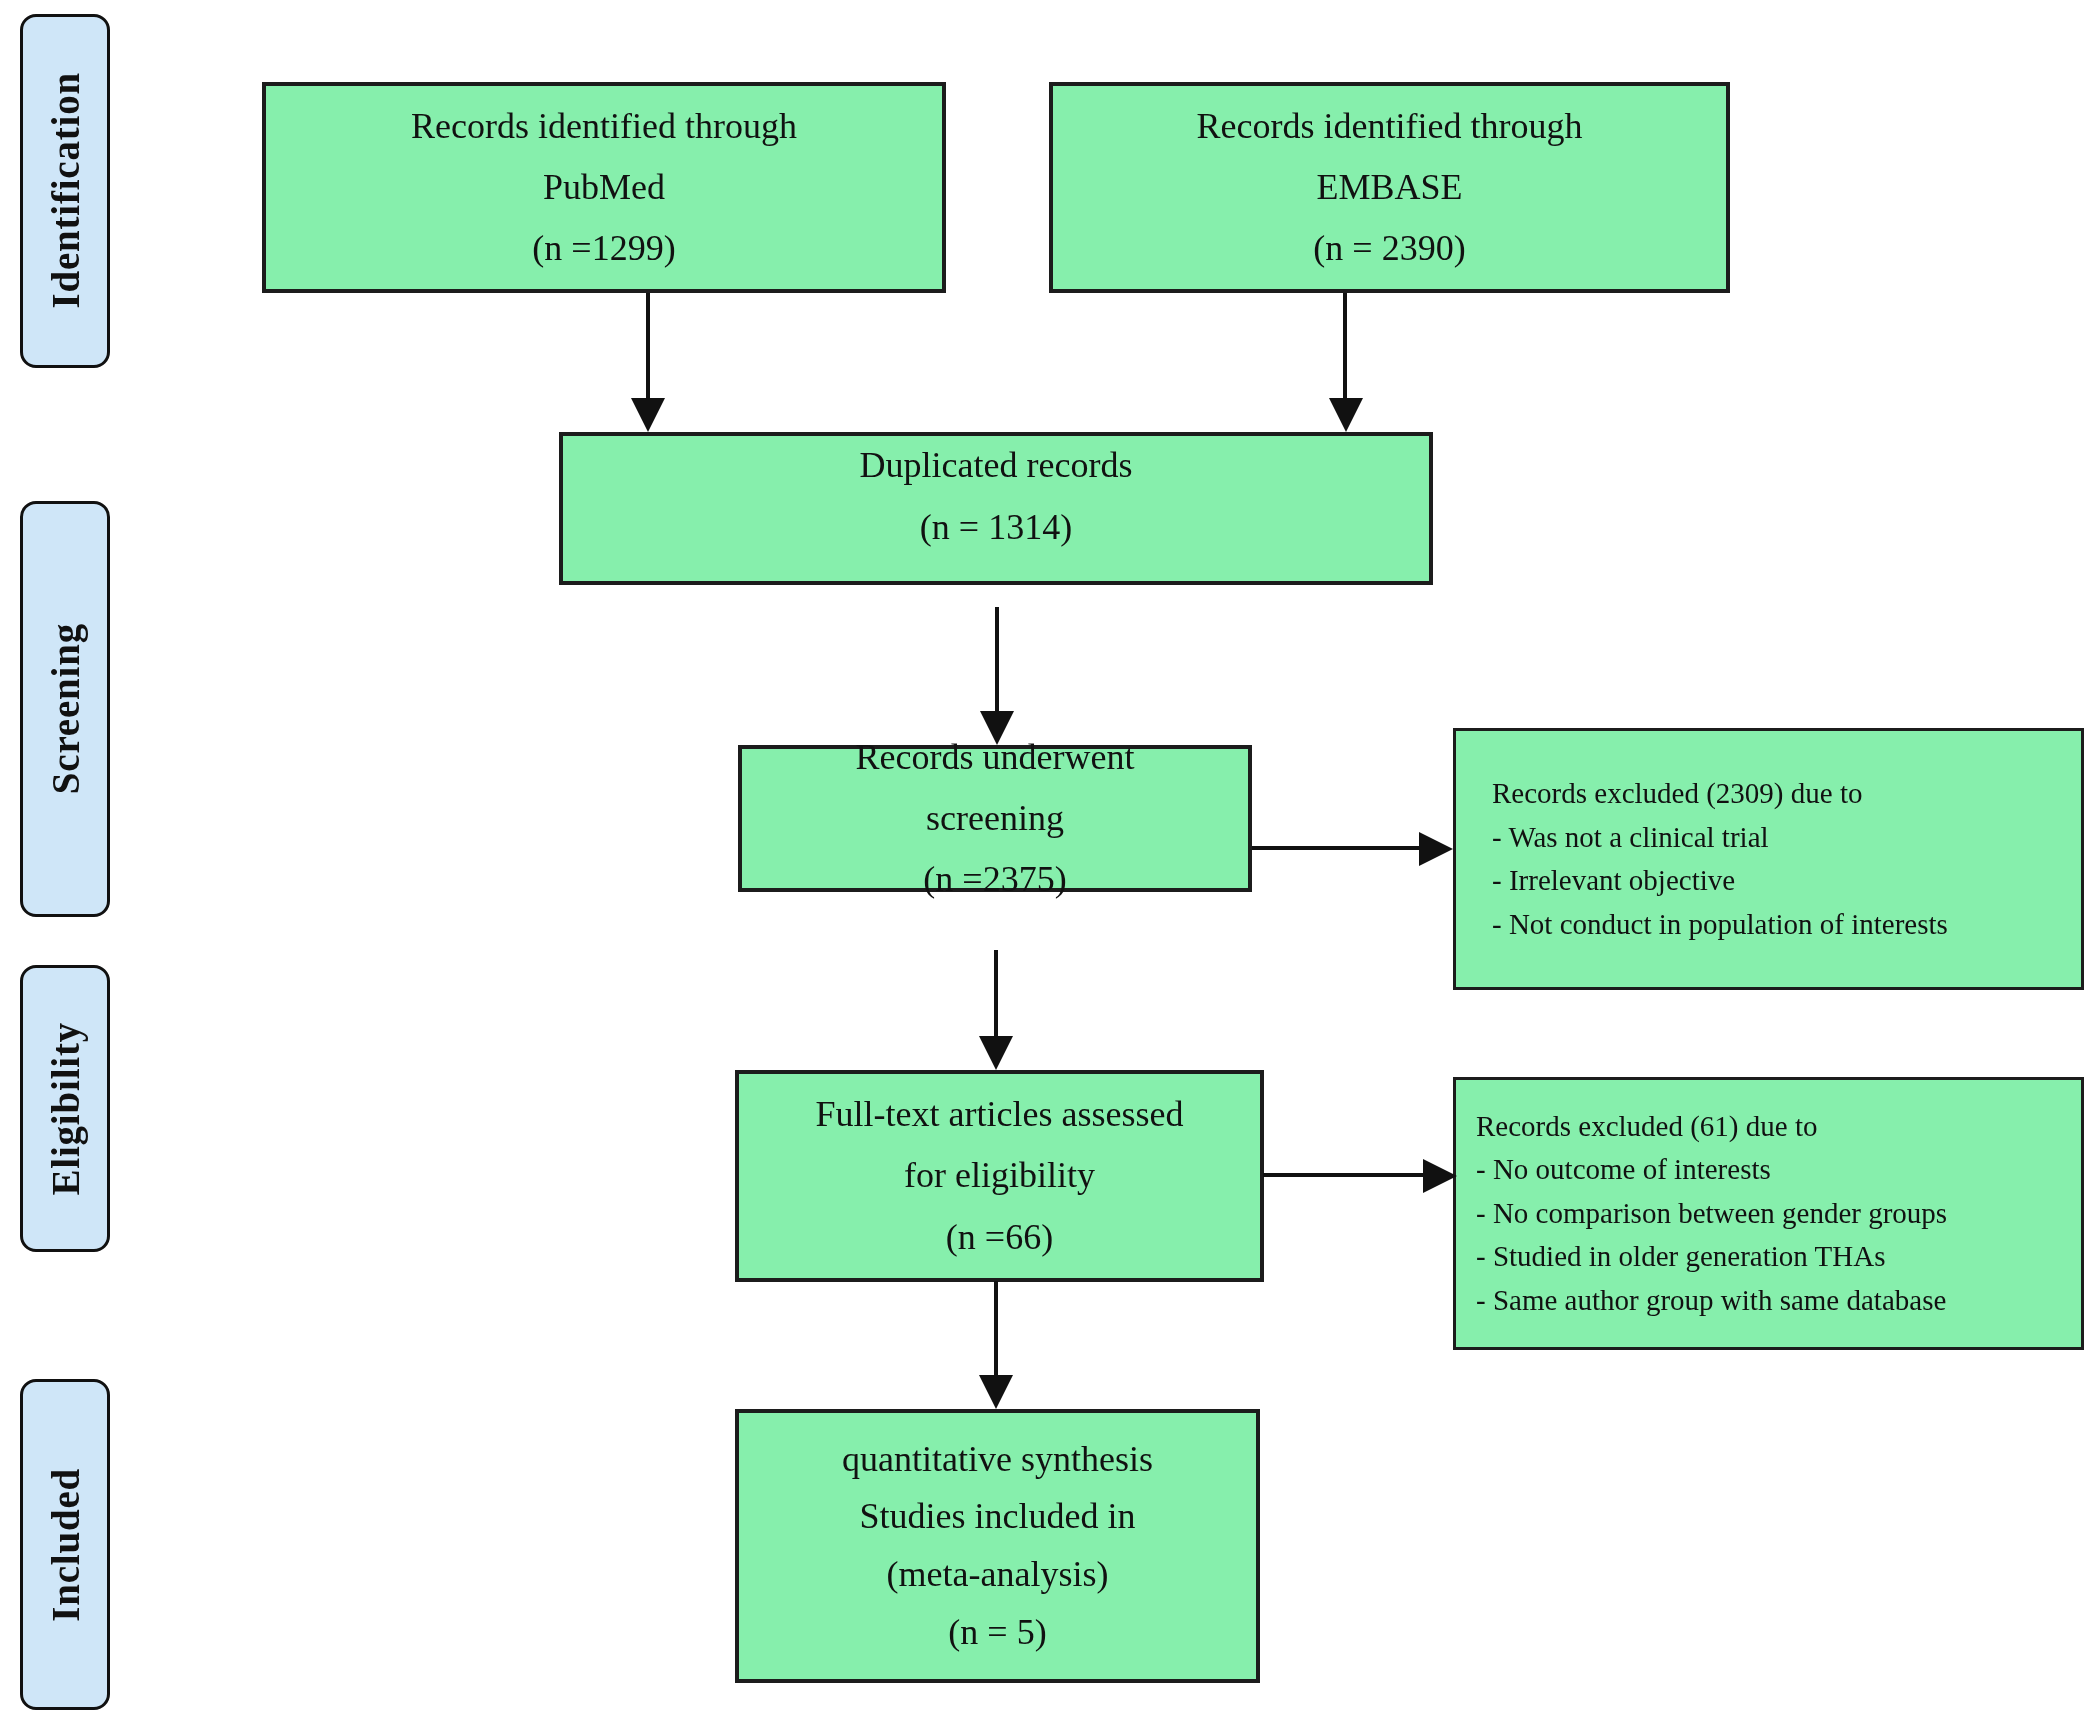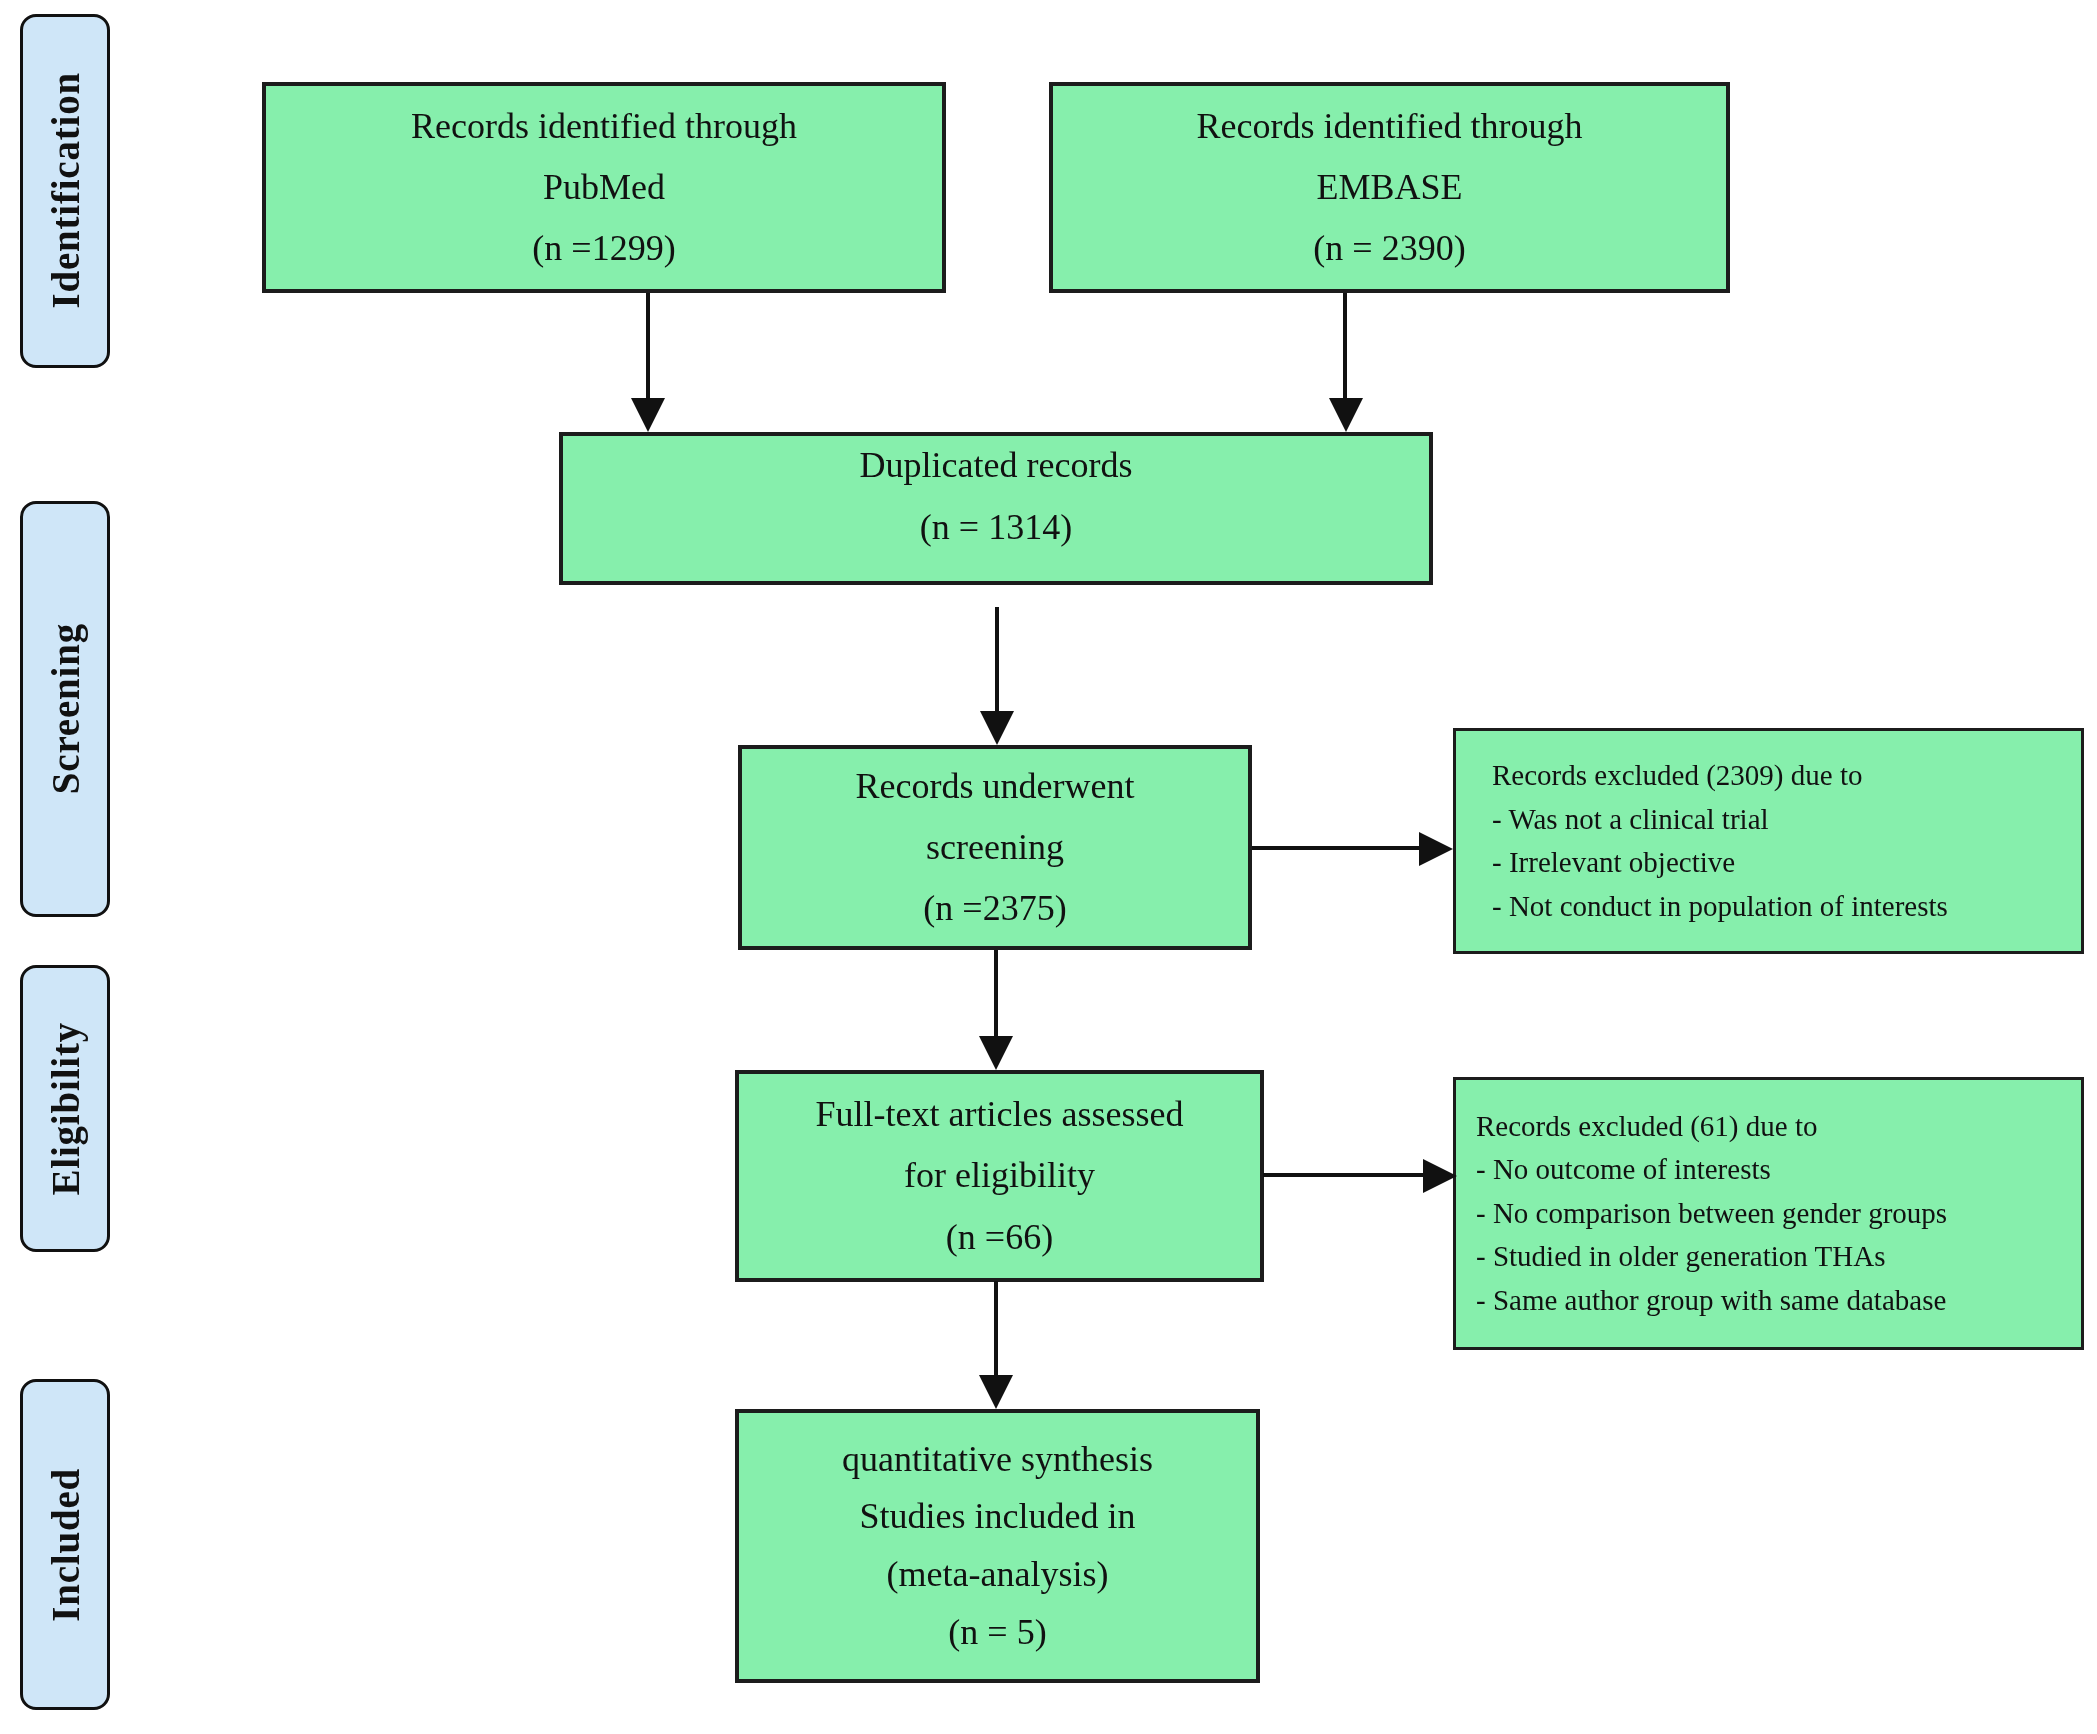--- a/index.html
+++ b/index.html
@@ -118,27 +118,27 @@
     <div>Records identified through</div>
     <div>EMBASE</div>
     <div>(n = 2390)</div>
   </div>
 
   <div class="box" style="left:559px;top:432px;width:874px;height:153px;padding-bottom:24px;">
     <div>Duplicated records</div>
     <div>(n = 1314)</div>
   </div>
 
-  <div class="box" style="left:738px;top:745px;width:514px;height:205px;">
+  <div class="box" style="left:738px;top:745px;width:514px;height:147px;">
     <div>Records underwent</div>
     <div>screening</div>
     <div>(n =2375)</div>
   </div>
 
-  <div class="box excl" style="left:1453px;top:728px;width:631px;height:226px;">
+  <div class="box excl" style="left:1453px;top:728px;width:631px;height:262px;">
     <div>Records excluded (2309) due to</div>
     <div>- Was not a clinical trial</div>
     <div>- Irrelevant objective</div>
     <div>- Not conduct in population of interests</div>
   </div>
 
   <div class="box" style="left:735px;top:1070px;width:529px;height:212px;">
     <div>Full-text articles assessed</div>
     <div>for eligibility</div>
     <div>(n =66)</div>

